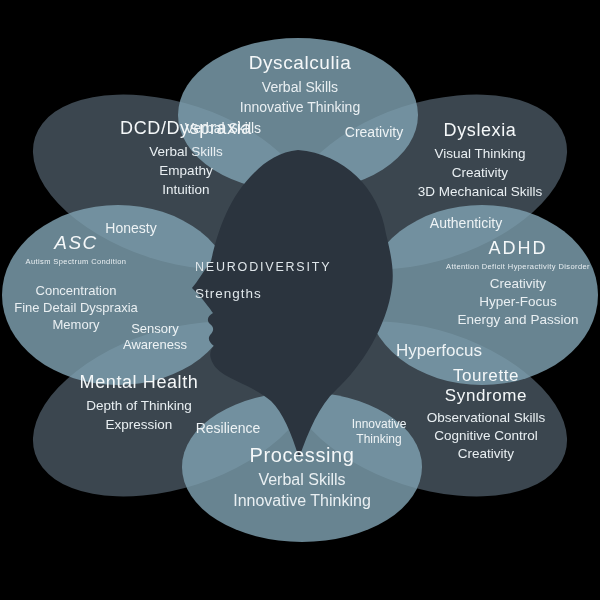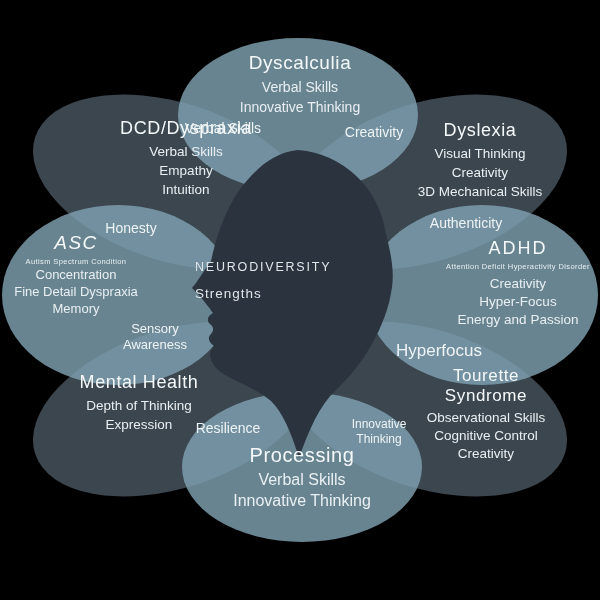--- a/index.html
+++ b/index.html
@@ -123,21 +123,21 @@
     <div class="t1">Mental Health</div>
     <div class="items">
       <div class="item">Depth of Thinking</div>
       <div class="item">Expression</div>
     </div>
   </div>
 
   <div class="tb tb-w" style="left:1px; top:232px; width:150px;">
     <div class="t1">ASC</div>
     <div class="sub">Autism Spectrum Condition</div>
-    <div class="items" style="margin-top:0;">
+    <div class="items" style="margin-top:16px;">
       <div class="item">Concentration</div>
       <div class="item">Fine Detail Dyspraxia</div>
       <div class="item">Memory</div>
     </div>
   </div>
 
   <div class="tb" style="left:66px; top:118px; width:240px;">
     <div class="t1">DCD/Dyspraxia</div>
     <div class="items">
       <div class="item">Verbal Skills</div>

